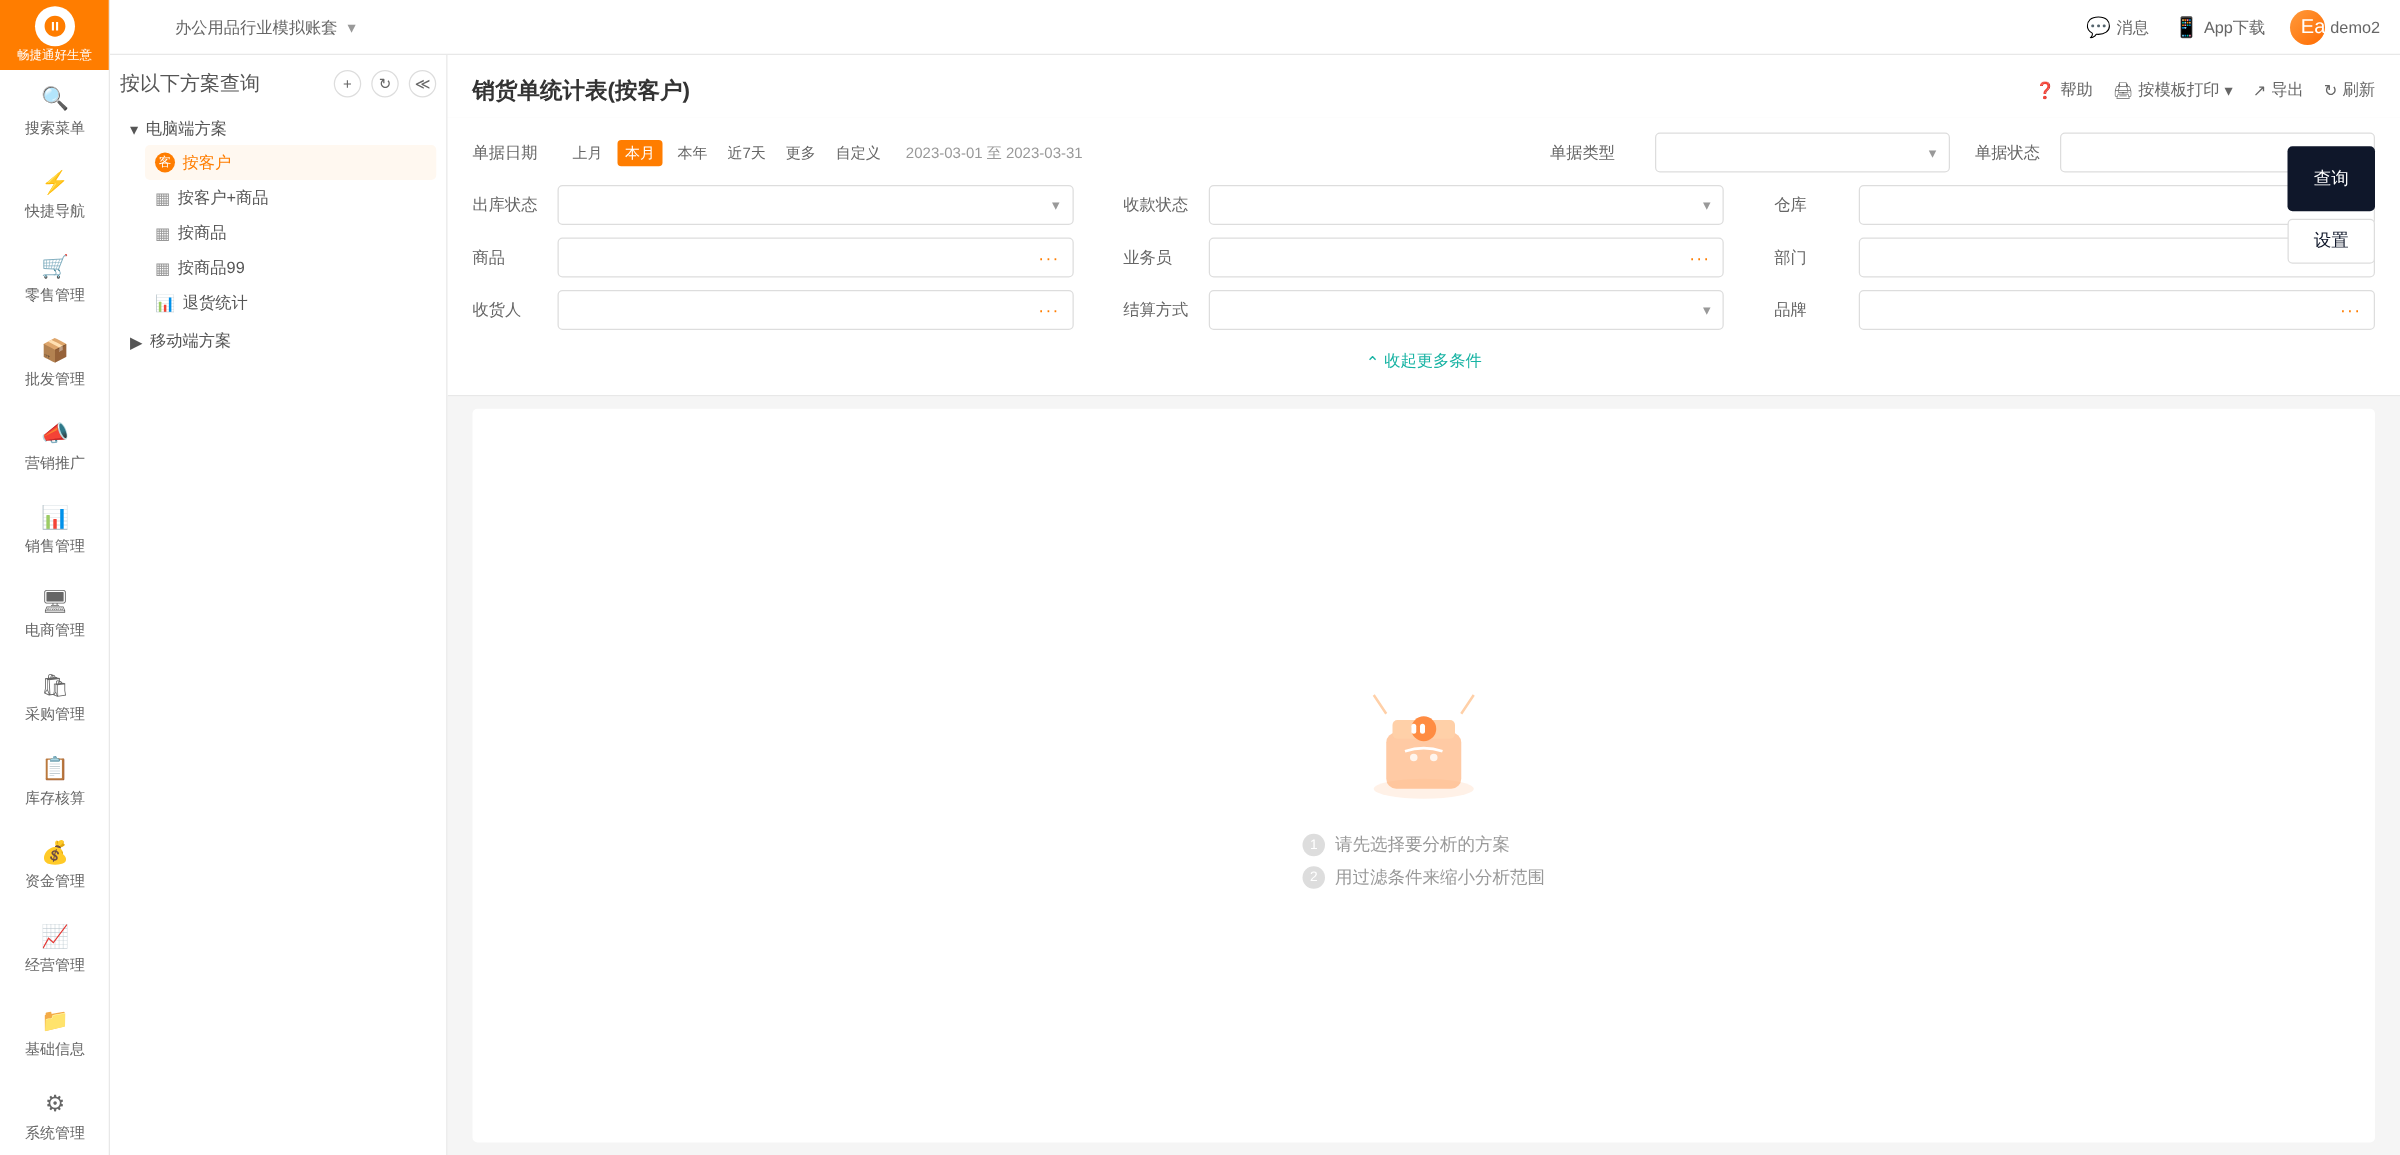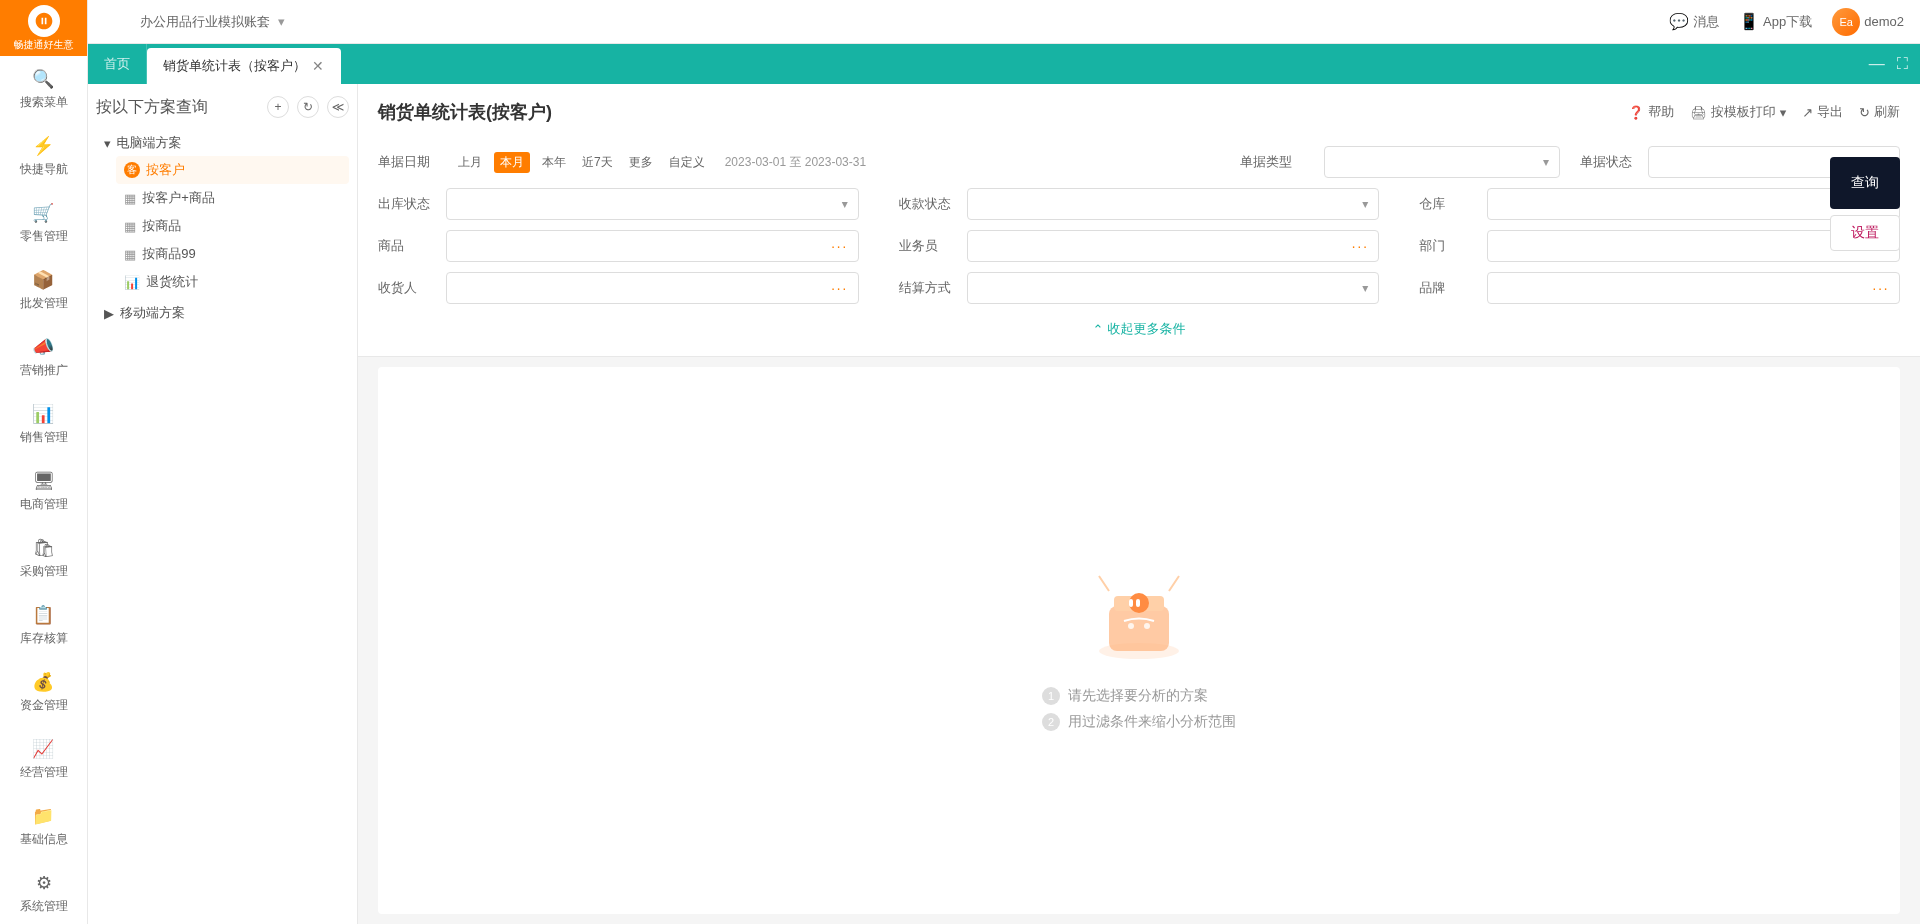--- a/index.html
+++ b/index.html
@@ -16,21 +16,21 @@
     .sidebar-label { font-size: 12px; }
 
     
     .main-area { flex: 1; display: flex; flex-direction: column; height: 924px; overflow: hidden; }
 
     
     .top-header { height: 44px; background: #fff; border-bottom: 1px solid #e8e8e8; display: flex; align-items: center; justify-content: space-between; padding: 0 16px; }
     .header-left { display: flex; align-items: center; gap: 8px; font-size: 13px; color: #666; margin-left: 36px; }
     .header-right { display: flex; align-items: center; gap: 20px; font-size: 13px; color: #666; }
     .header-right-item { display: flex; align-items: center; gap: 4px; cursor: pointer; }
-    .user-avatar { width: 28px; height: 28px; border-radius: 50%; background: linear-gradient(135deg, #ff9a3c, #ff6b00); display: flex; align-items: center; justify-content: center; color: #fff; font-size: 11px; }
+    .user-avatar { width: 28px; height: 28px; border-radius: 50%; background: linear-gradient(135deg, #ff9a3c, #ff6b00); display: flex; align-items: center; justify-content: flex-end; color: #fff; font-size: 16px; }
 
     
     .tab-bar { height: 40px; background: #17b3a3; display: flex; align-items: stretch; }
     .tab { display: flex; align-items: center; padding: 0 16px; cursor: pointer; color: rgba(255,255,255,0.8); font-size: 13px; gap: 6px; border-right: 1px solid rgba(255,255,255,0.2); }
     .tab.active { background: #fff; color: #333; border-radius: 4px 4px 0 0; margin-top: 4px; }
     .tab-close { font-size: 14px; opacity: 0.6; }
     .tab-bar-actions { margin-left: auto; display: flex; align-items: center; padding: 0 12px; gap: 12px; }
     .tab-bar-btn { color: rgba(255,255,255,0.8); cursor: pointer; font-size: 16px; }
 
     
@@ -72,21 +72,21 @@
 
     .collapse-bar { display: flex; align-items: center; justify-content: center; padding: 6px; cursor: pointer; color: #17b3a3; font-size: 13px; gap: 4px; }
 
     
     .empty-state { flex: 1; display: flex; flex-direction: column; align-items: center; justify-content: center; gap: 16px; background: #fff; margin: 10px 20px; border-radius: 4px; }
     .empty-icon { width: 120px; height: 120px; }
     .empty-tips { display: flex; flex-direction: column; gap: 8px; }
     .empty-tip { display: flex; align-items: center; gap: 8px; font-size: 14px; color: #999; }
     .tip-num { width: 18px; height: 18px; border-radius: 50%; background: #ddd; display: flex; align-items: center; justify-content: center; font-size: 11px; color: #fff; }
     .query-btn { background: #0f172a; color: #fff; border: none; border-radius: 4px; padding: 17px 20px; cursor: pointer; font-size: 14px; }
-    .setting-btn { background: #fff; color: #be185d; border: 1px solid #ddd; border-radius: 4px; padding: 8px 20px; cursor: pointer; font-size: 14px; text-align: center; }
+    .setting-btn { background: #fff; color: #0f172a; border: 1px solid #ddd; border-radius: 4px; padding: 8px 20px; cursor: pointer; font-size: 14px; text-align: center; }
   </style>
 </head>
 <body>
 
 <div class="sidebar">
   <div class="logo">
     <div class="logo-icon">
       <svg viewBox="0 0 24 24" fill="#ff7d00">
           <path d="M12 2C6.48 2 2 6.48 2 12s4.48 10 10 10 10-4.48 10-10S17.52 2 12 2zm-1 14H9V8h2v8zm4 0h-2V8h2v8z"></path>
         </svg>
@@ -168,33 +168,20 @@
       </div>
       <div class="header-right-item">
         <div class="user-avatar">
           <span>Ea</span>
         </div>
         <span>demo2</span>
       </div>
     </div>
   </div>
 
-  <div class="tab-bar">
-    <div class="tab">
-      <span>首页</span>
-    </div>
-    <div class="tab active">
-      <span>销货单统计表（按客户）</span>
-      <span class="tab-close">✕</span>
-    </div>
-    <div class="tab-bar-actions">
-      <span class="tab-bar-btn">—</span>
-      <span class="tab-bar-btn">⛶</span>
-    </div>
-  </div>
 
   <div class="page-content">
 
     <div class="filter-sidebar">
       <div class="filter-sidebar-header">
         <span class="filter-sidebar-title">按以下方案查询</span>
         <div class="filter-sidebar-actions">
           <div class="filter-action-btn">+</div>
           <div class="filter-action-btn">↻</div>
           <div class="filter-action-btn">≪</div>

